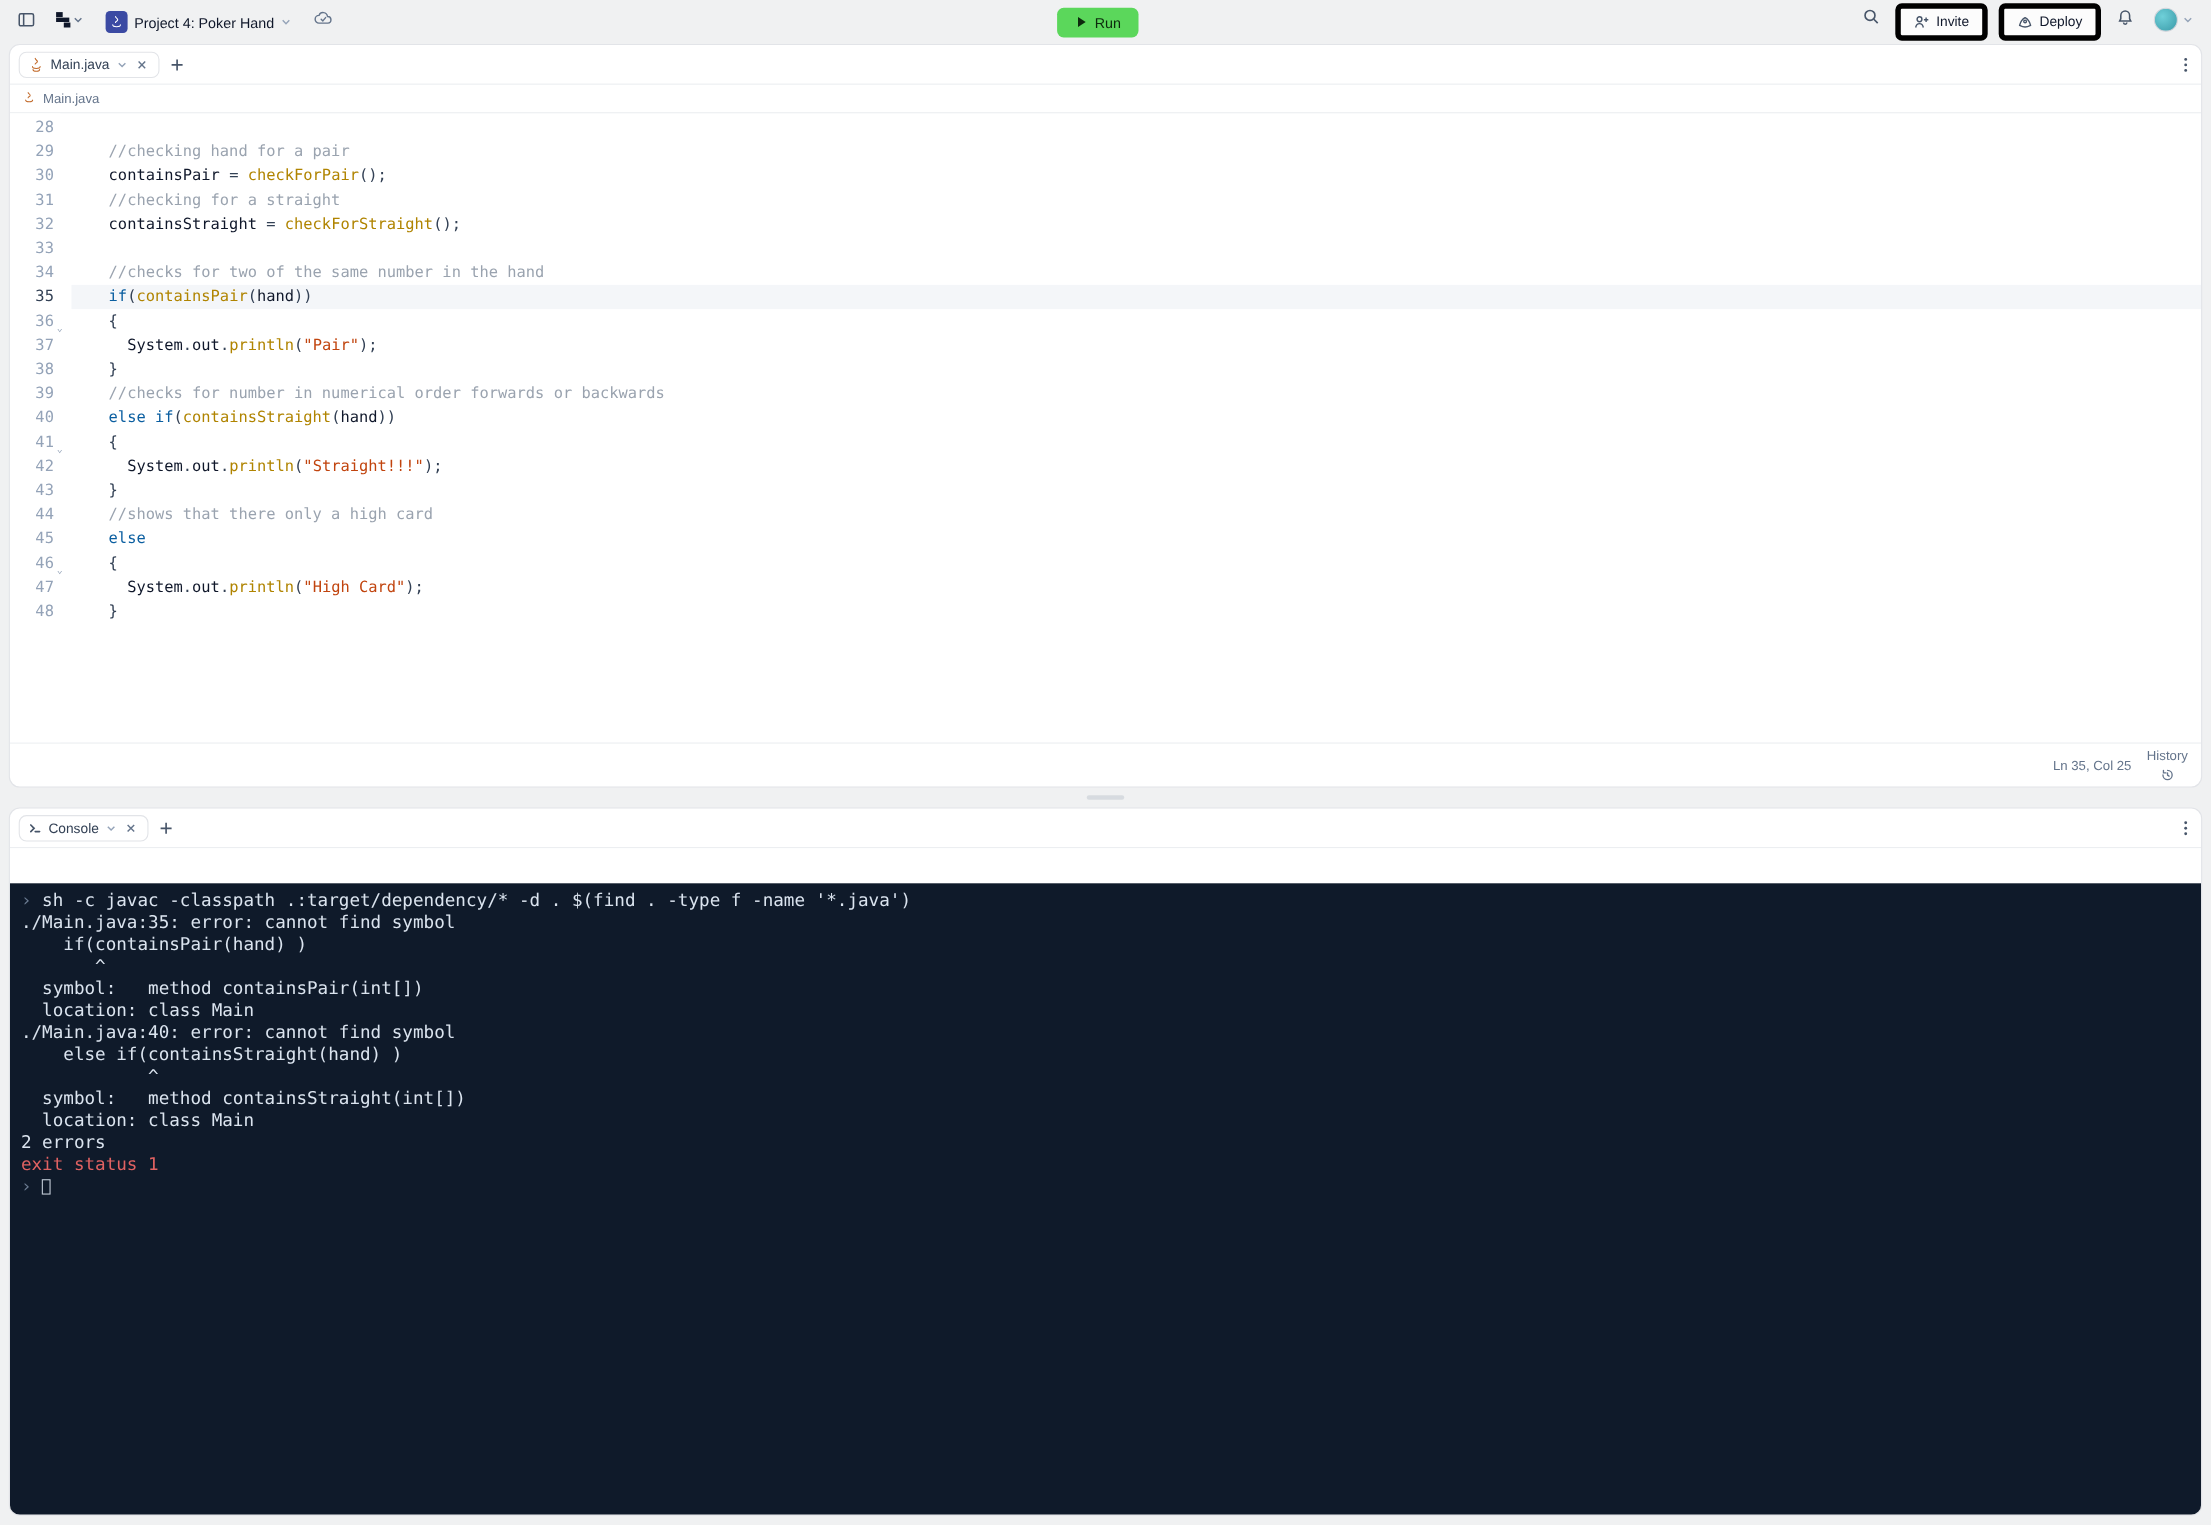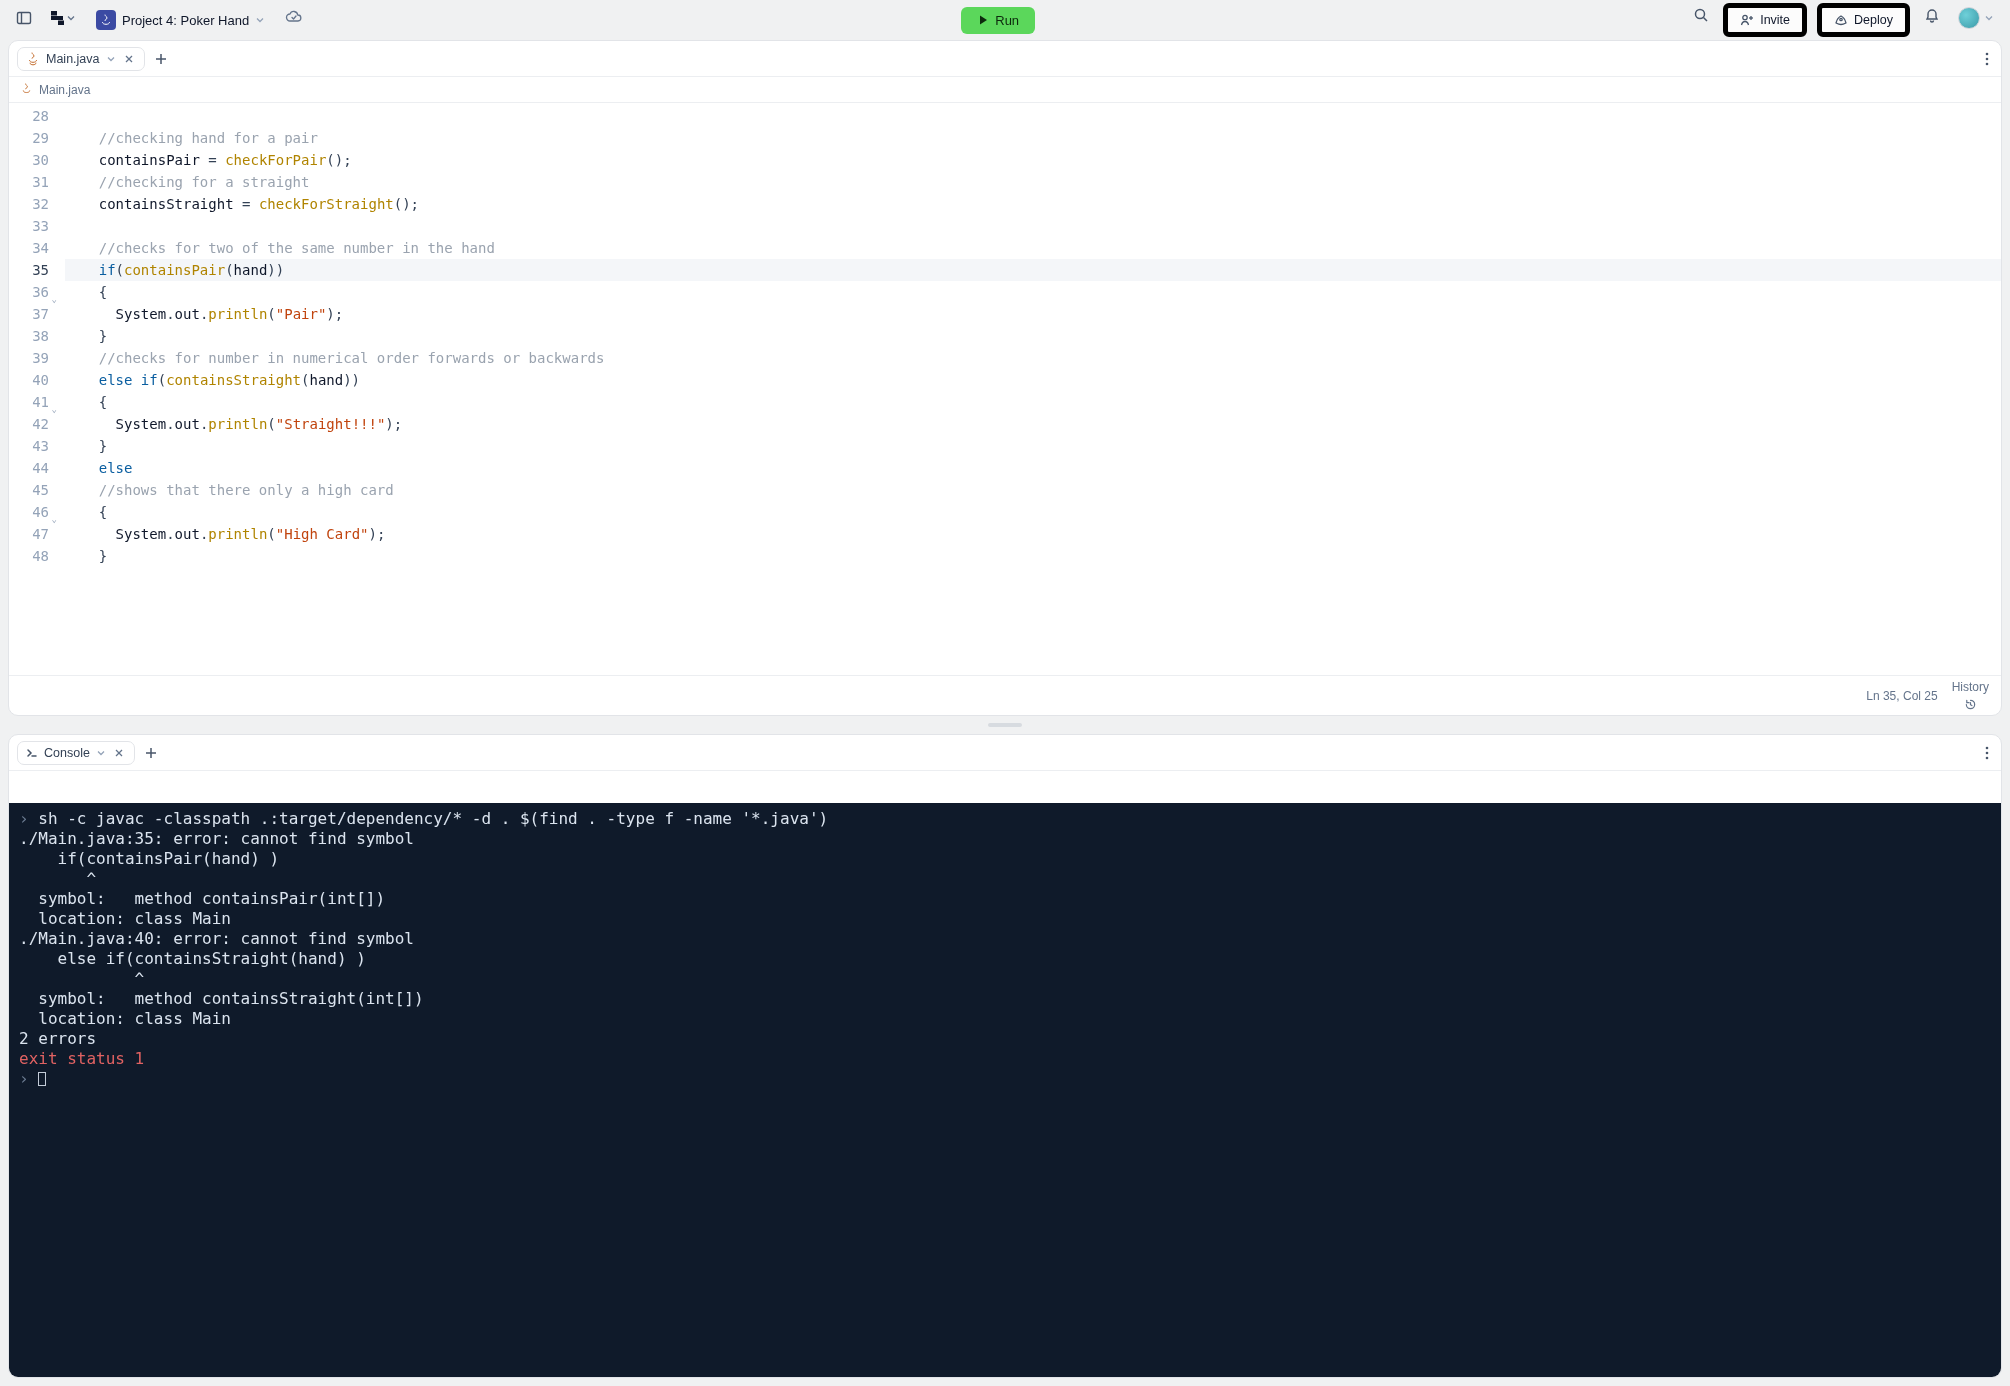--- a/index.html
+++ b/index.html
@@ -310,22 +310,22 @@
             <div class="code-line"><span>    </span><span class="tok-comment">//checks for two of the same number in the hand</span></div>
             <div class="code-line highlight"><span>    </span><span class="tok-keyword">if</span><span class="tok-punct">(</span><span class="tok-member">containsPair</span><span class="tok-punct">(</span><span>hand</span><span class="tok-punct">)</span><span class="tok-punct">)</span></div>
             <div class="code-line"><span class="tok-punct">    {</span></div>
             <div class="code-line"><span>      System</span><span class="tok-punct">.</span><span>out</span><span class="tok-punct">.</span><span class="tok-method">println</span><span class="tok-punct">(</span><span class="tok-string">"Pair"</span><span class="tok-punct">);</span></div>
             <div class="code-line"><span class="tok-punct">    }</span></div>
             <div class="code-line"><span>    </span><span class="tok-comment">//checks for number in numerical order forwards or backwards</span></div>
             <div class="code-line"><span>    </span><span class="tok-keyword">else if</span><span class="tok-punct">(</span><span class="tok-member">containsStraight</span><span class="tok-punct">(</span><span>hand</span><span class="tok-punct">))</span></div>
             <div class="code-line"><span class="tok-punct">    {</span></div>
             <div class="code-line"><span>      System</span><span class="tok-punct">.</span><span>out</span><span class="tok-punct">.</span><span class="tok-method">println</span><span class="tok-punct">(</span><span class="tok-string">"Straight!!!"</span><span class="tok-punct">);</span></div>
             <div class="code-line"><span class="tok-punct">    }</span></div>
+            <div class="code-line"><span>    </span><span class="tok-comment">//shows that there only a high card</span></div>
             <div class="code-line"><span>    </span><span class="tok-keyword">else</span></div>
-            <div class="code-line"><span>    </span><span class="tok-comment">//shows that there only a high card</span></div>
             <div class="code-line"><span class="tok-punct">    {</span></div>
             <div class="code-line"><span>      System</span><span class="tok-punct">.</span><span>out</span><span class="tok-punct">.</span><span class="tok-method">println</span><span class="tok-punct">(</span><span class="tok-string">"High Card"</span><span class="tok-punct">);</span></div>
             <div class="code-line"><span class="tok-punct">    }</span></div>
           </div>
       </div>
 
       <div class="statusbar">
         <span>Ln 35, Col 25</span>
         <span style="display:flex;align-items:center;gap:4px;cursor:pointer;flex-direction:column;">
           <span>History</span>

